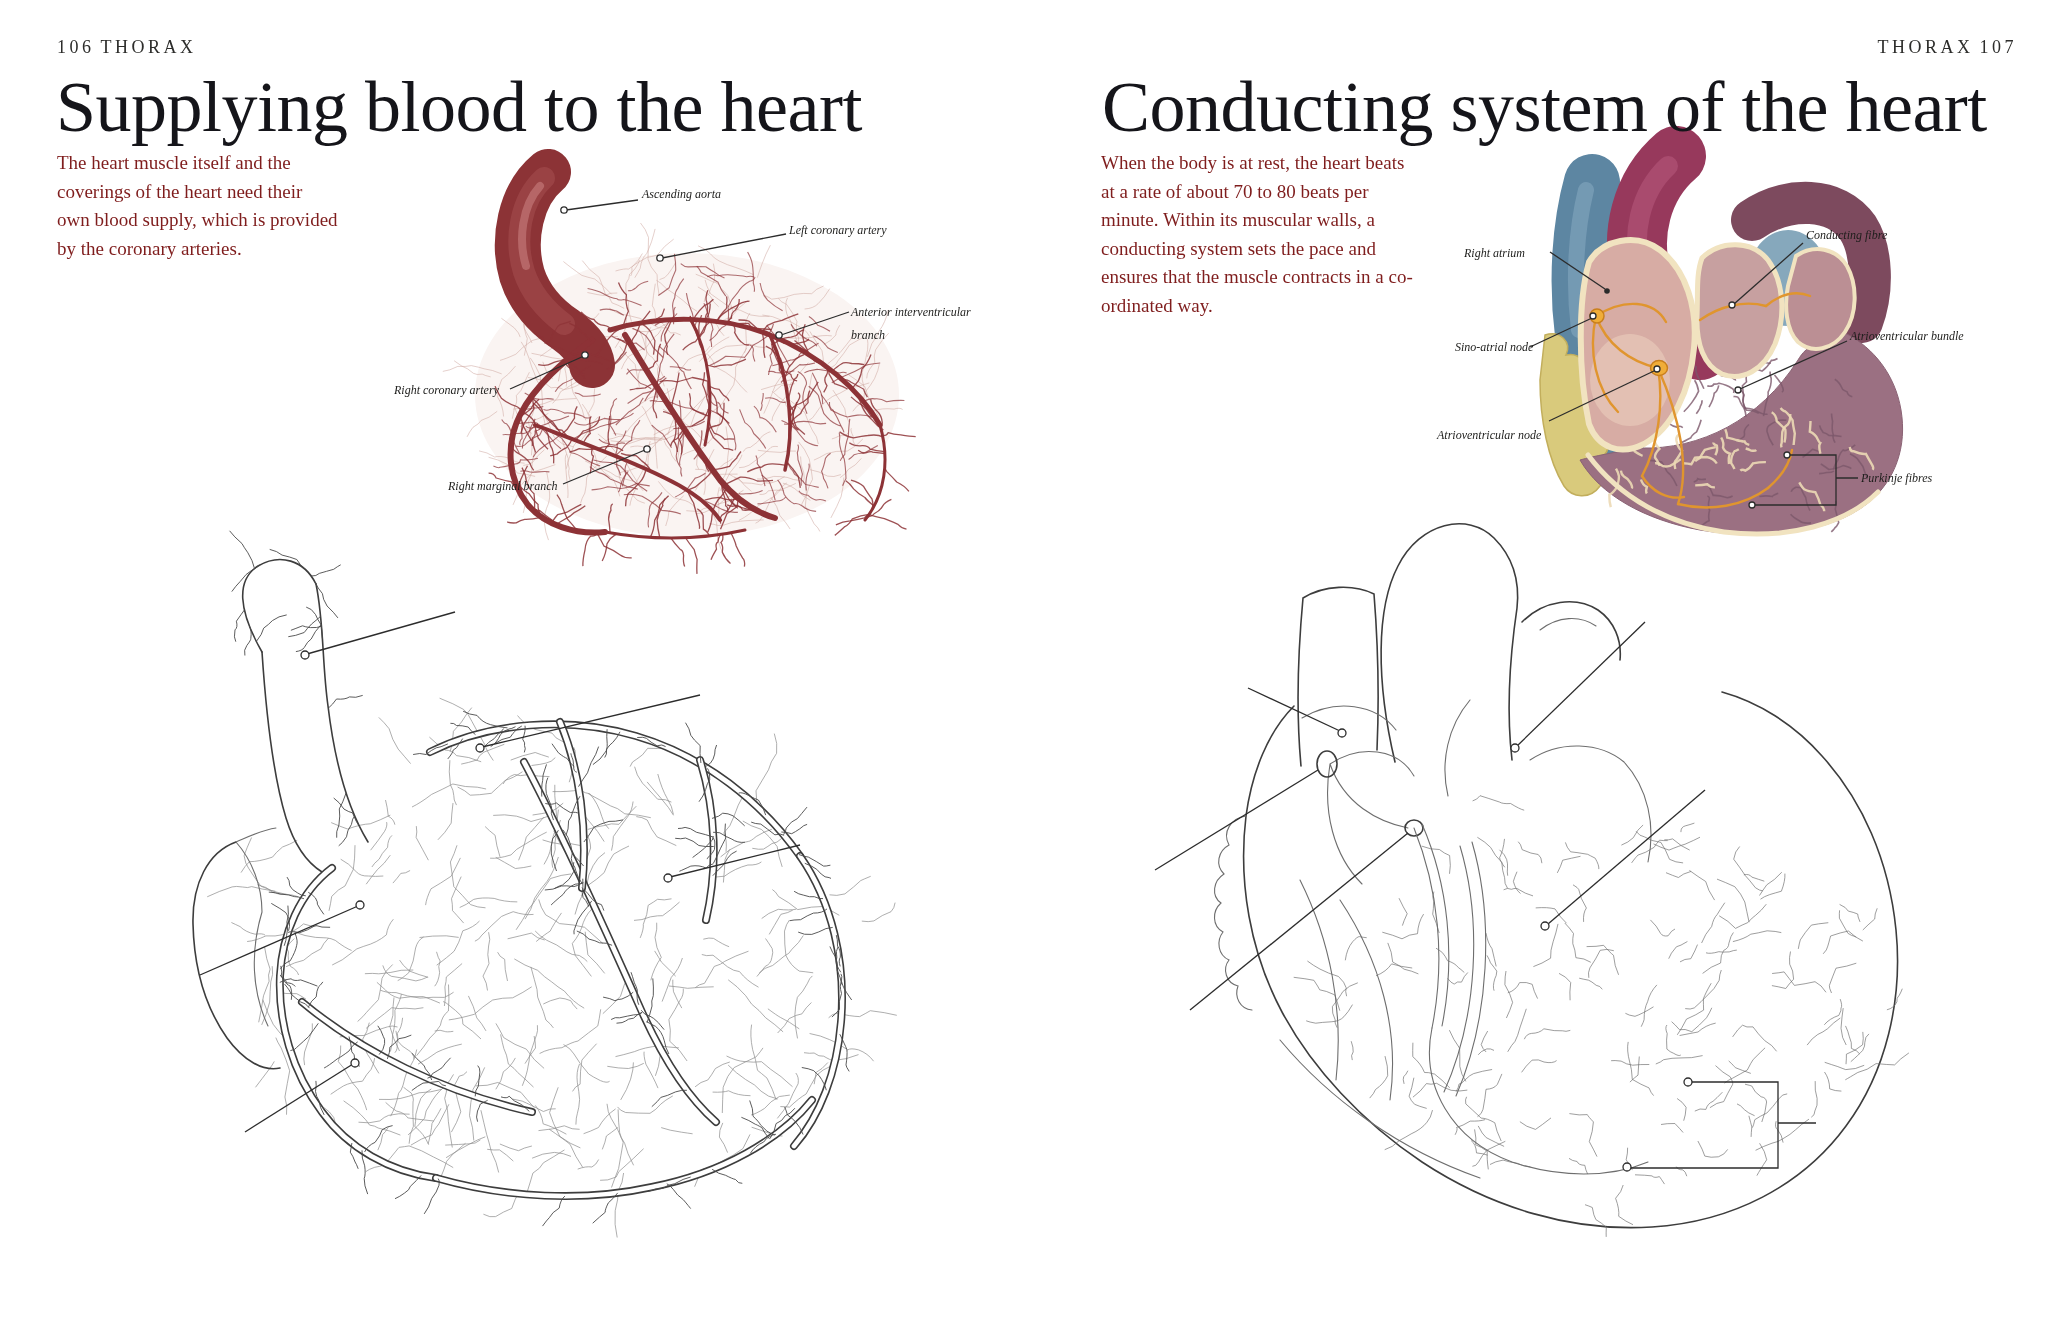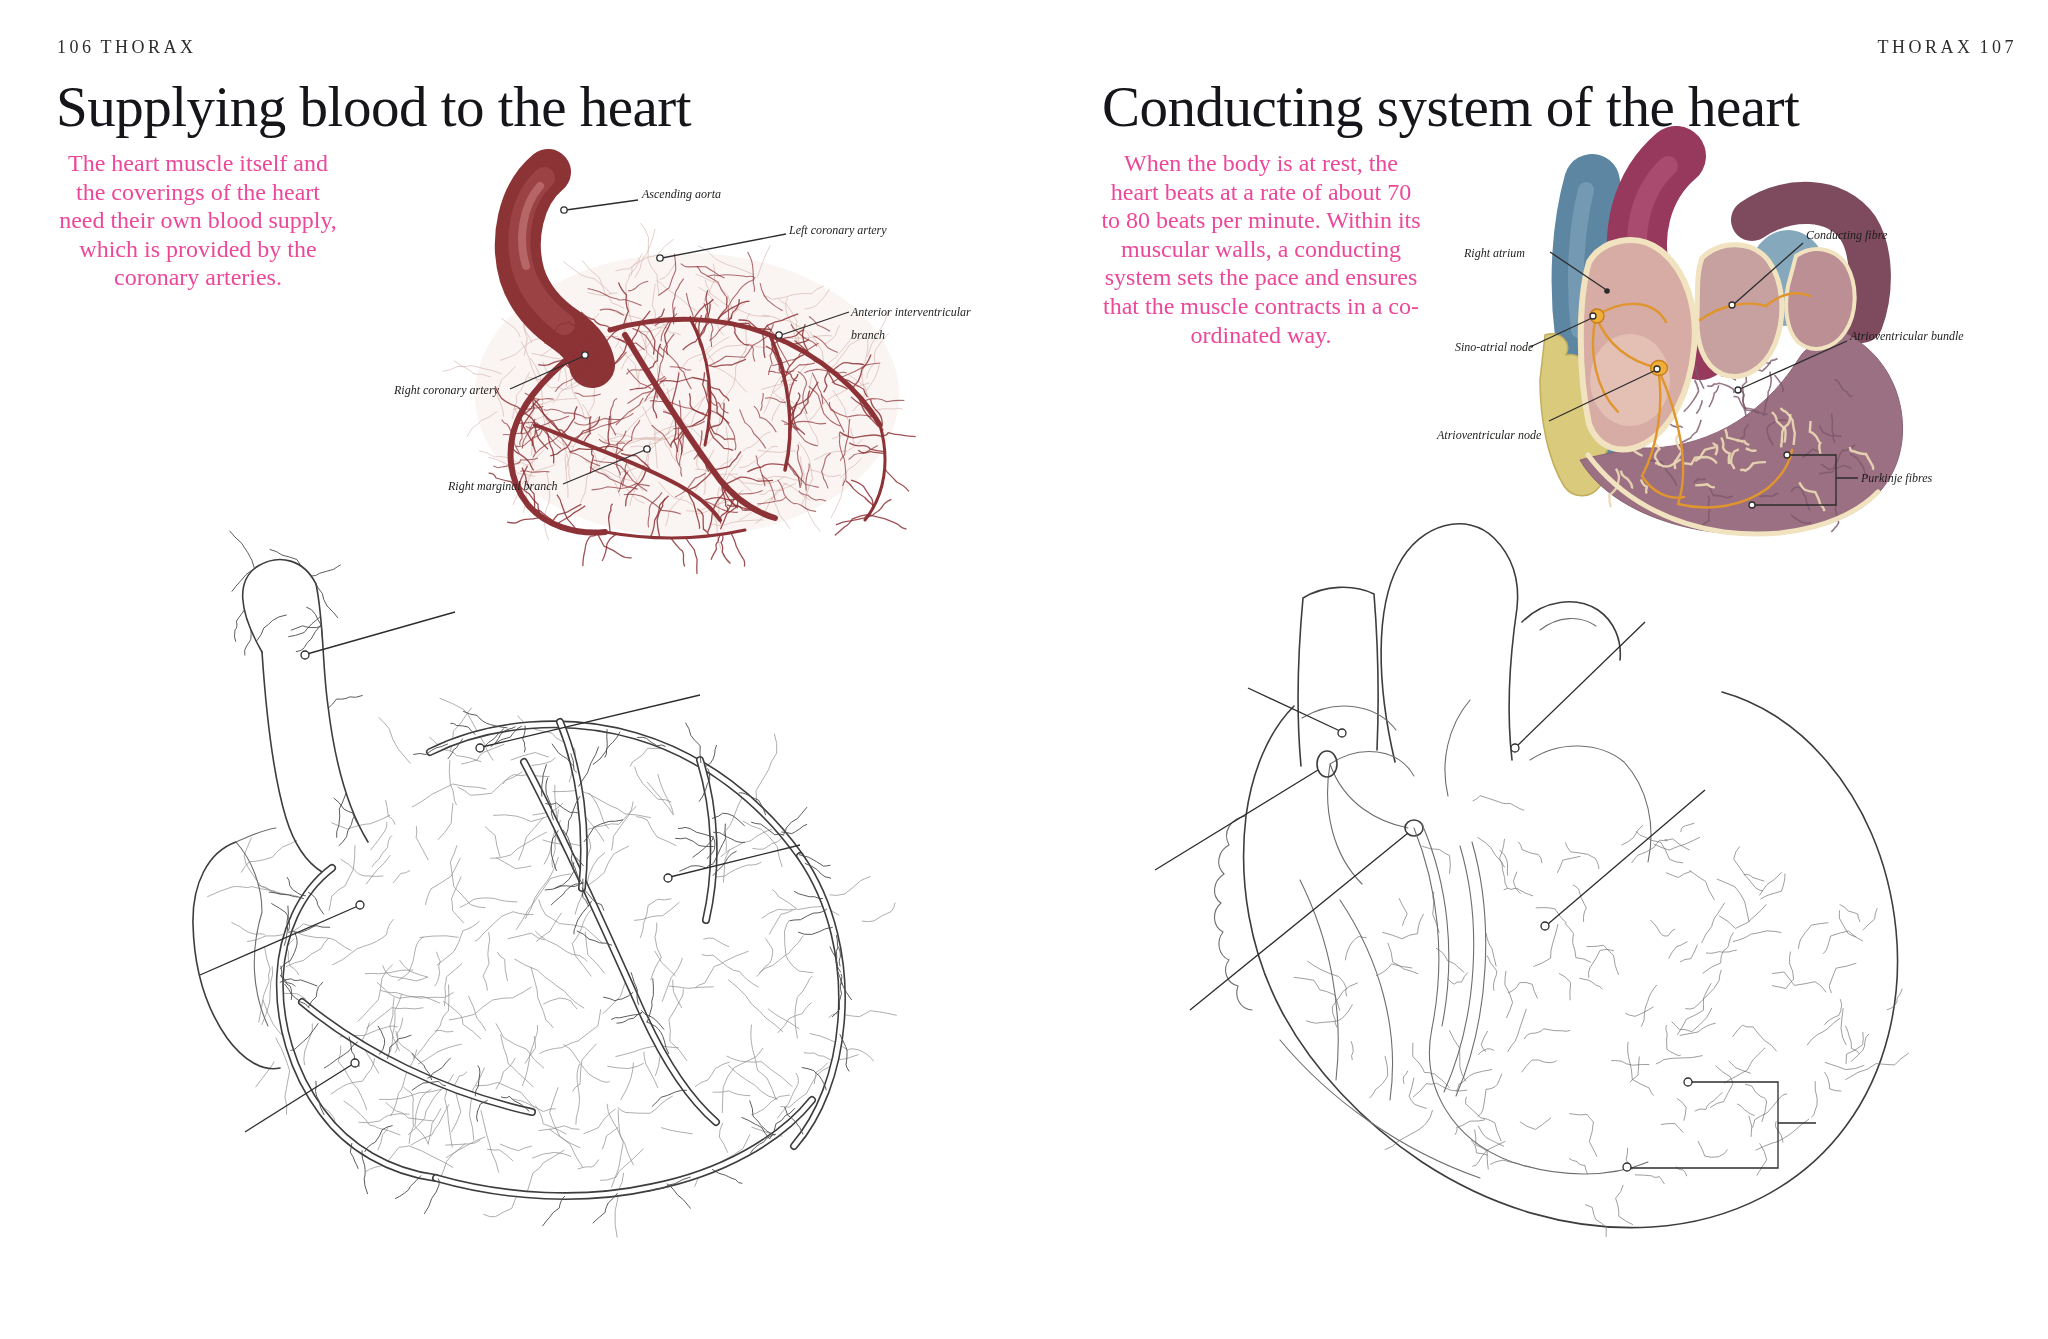--- a/index.html
+++ b/index.html
@@ -6,25 +6,25 @@
   body{width:2048px;height:1339px;position:relative;overflow:hidden;
        font-family:"Liberation Serif",serif;color:#1e1e1c;}
   #art{position:absolute;left:0;top:0;width:2048px;height:1339px;}
 
   .hdr{position:absolute;top:37px;font-size:18px;letter-spacing:3.5px;color:#2d2d2b;white-space:nowrap;}
   #hdr-left{left:57px;}
   #hdr-right{right:31px;}
   .hdr span{margin-right:6px;}
   .hdr span:last-child{margin-right:0;}
 
-  .title{position:absolute;font-size:57px;line-height:60px;color:#15151a;letter-spacing:-0.5px;white-space:nowrap;}
+  .title{position:absolute;font-size:72px;line-height:60px;color:#15151a;letter-spacing:-0.5px;white-space:nowrap;}
   #title-left{left:56px;top:77px;}
   #title-right{left:1102px;top:77px;}
 
-  .intro{position:absolute;font-size:24px;line-height:28.6px;color:#ec4899;text-align:center;}
+  .intro{position:absolute;font-size:19px;line-height:28.6px;color:#7f1d1d;}
   #intro-left{left:57px;top:149px;width:282px;}
   #intro-right{left:1101px;top:149px;width:320px;}
 
   .lbl{position:absolute;font-style:italic;font-size:12px;line-height:23px;color:#1d1d1b;}
   #lb-aa{left:642px;top:183px;width:104px;}
   #lb-lca{left:789px;top:219px;width:122px;}
   #lb-aiv{left:851px;top:301px;width:134px;}
   #lb-rca{left:394px;top:379px;width:132px;}
   #lb-rmb{left:448px;top:475px;width:132px;}
   #lb-ra{left:1464px;top:242px;white-space:nowrap;}

